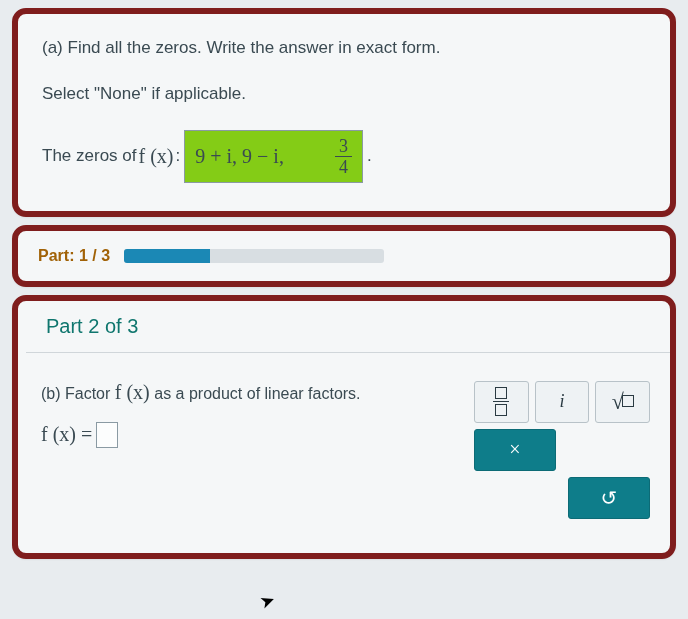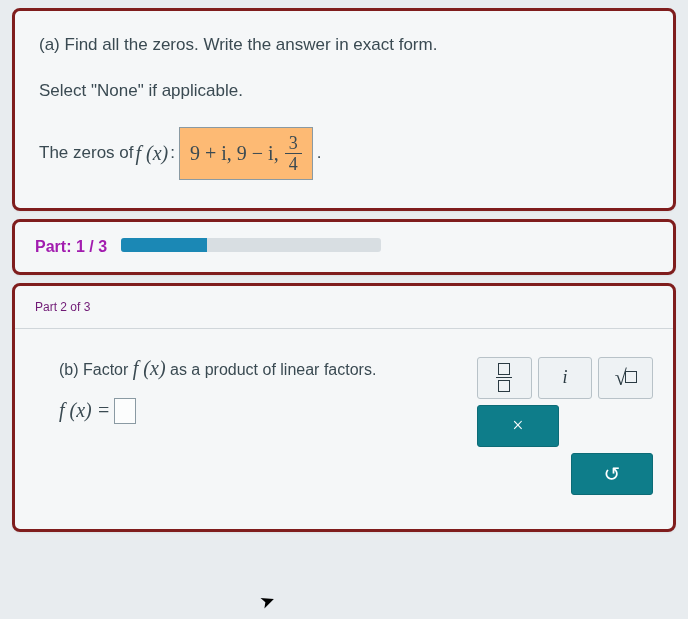--- a/index.html
+++ b/index.html
@@ -7,81 +7,84 @@
     font-family: Arial, Helvetica, sans-serif;
     background: #e8ecef;
     width: 688px;
     height: 619px;
     overflow: hidden;
     color: #3a4a52;
     position: relative;
   }
   .panel {
     background: #f5f7f8;
-    border: 3px solid #7f1d1d;
-    border-radius: 8px;
+    border: 6px solid #7f1d1d;
+    border-radius: 14px;
     margin: 8px 12px;
     box-shadow: 0 1px 2px rgba(0,0,0,0.05);
   }
   .part-a {
     padding: 22px 24px 28px 24px;
   }
   .line { margin-bottom: 22px; font-size: 17px; line-height: 1.4; }
   .line:last-child { margin-bottom: 0; }
   .zeros-line { display: flex; align-items: center; font-size: 17px; margin-top: 24px; }
-  .fx { font-style: italic; font-family: 'Times New Roman', serif; font-size: 20px; }
+  .fx { font-family: 'Times New Roman', serif; font-size: 20px; }
   .answer-box {
     border: 1px solid #8a9aa3;
     padding: 6px 10px;
     margin-left: 4px;
     display: inline-flex;
     align-items: center;
     font-family: 'Times New Roman', serif;
     font-size: 20px;
-    background: #fdba74;
+    background: #84cc16;
+    gap: 45px;
   }
   .frac {
     display: inline-flex;
     flex-direction: column;
     align-items: center;
     vertical-align: middle;
     margin-left: 6px;
     font-size: 18px;
     line-height: 1;
   }
   .frac .num { border-bottom: 1.5px solid #3a4a52; padding: 0 4px 1px 4px; }
   .frac .den { padding: 1px 4px 0 4px; }
   .progress-panel {
     padding: 16px 20px;
     display: flex;
+    align-items: center;
     gap: 14px;
     font-size: 16px;
     font-weight: bold;
-    color: #a21caf;
+    color: #a16207;
   }
   .progress-track {
     flex: 0 0 260px;
     height: 14px;
     background: #d8dee2;
     border-radius: 3px;
     overflow: hidden;
   }
   .progress-fill {
     height: 100%;
     width: 33%;
     background: #1b88b5;
   }
   .part-header {
     padding: 14px 20px;
-    font-size: 12px;
-    color: #701a75;
+    font-size: 20px;
+    color: #0f766e;
     border-bottom: 1px solid #d0d6da;
+    margin-left: 8px;
   }
   .part-b-body {
-    padding: 28px 20px 34px 44px;
+    padding: 28px 20px 34px 23px;
     display: flex;
     justify-content: space-between;
     align-items: flex-start;
   }
   .part-b-left { flex: 1; }
   .part-b-text { font-size: 16px; margin-bottom: 18px; }
   .eq-line { font-family:'Times New Roman',serif; font-size: 20px; display:flex; align-items:center; }
   .input-slot {
     display:inline-block;
     width: 22px; height: 26px;

